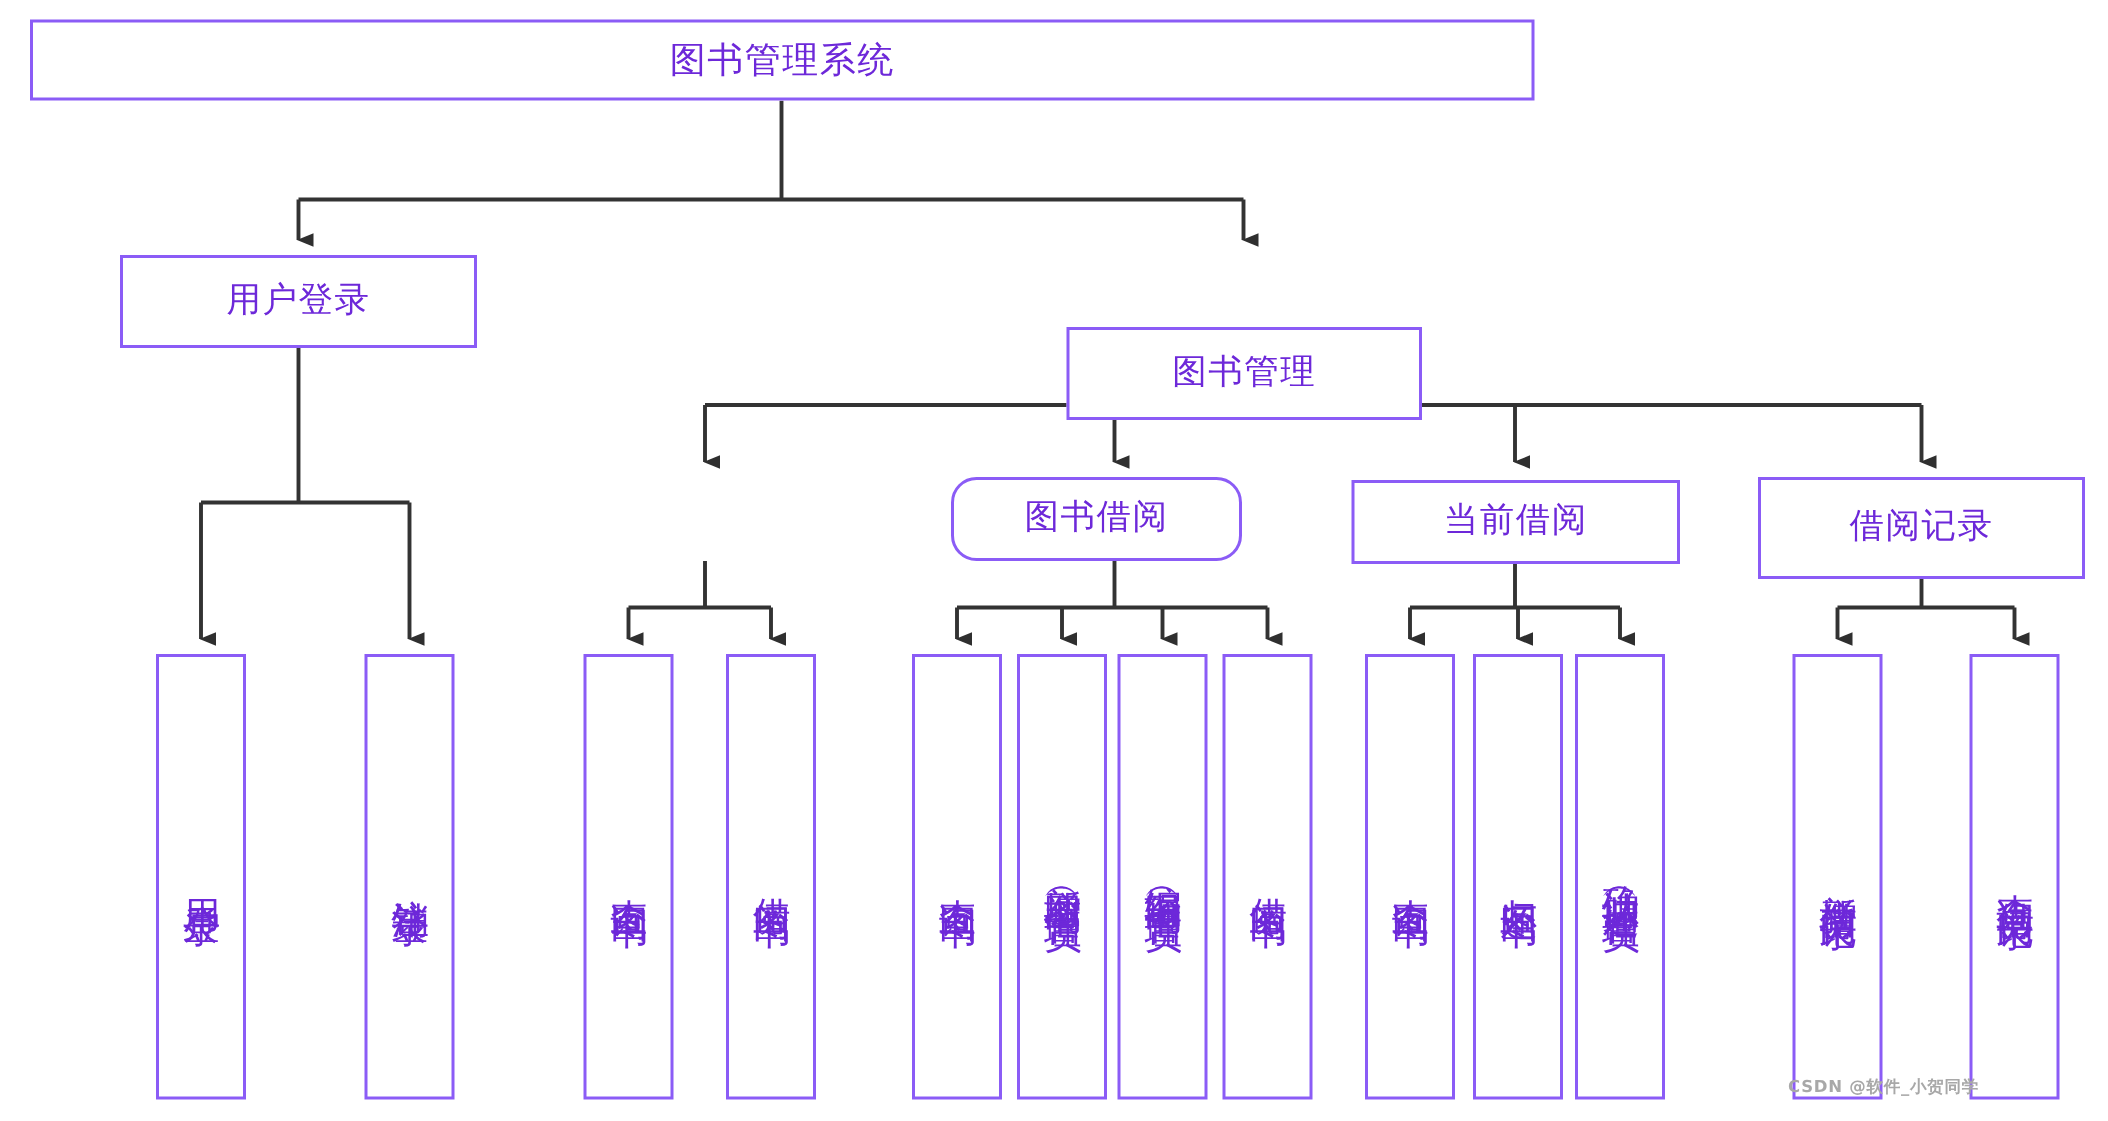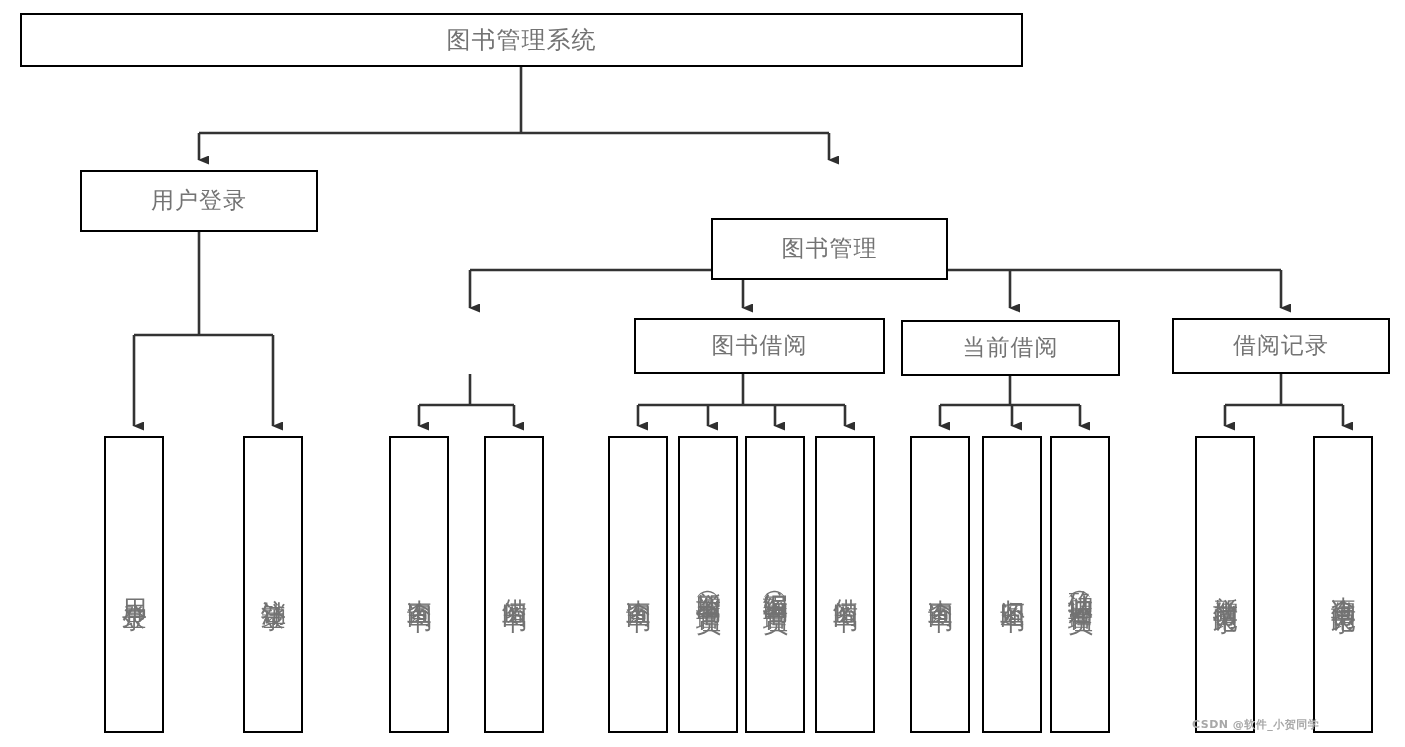--- a/index.html
+++ b/index.html
@@ -22,25 +22,25 @@
     left: 0;
     top: 0;
     width: 1405px;
     height: 747px;
     pointer-events: none;
   }
   .node {
     position: absolute;
     box-sizing: border-box;
     background: #ffffff;
-    border: 2px solid #000000;
+    border: 2px solid #8b5cf6;
     display: flex;
     align-items: center;
     justify-content: center;
-    color: #737373;
+    color: #6d28d9;
   }
   .node-h .label {
     font-size: 23px;
     line-height: 1.1;
     letter-spacing: 1px;
     white-space: nowrap;
   }
   .node-v {
     writing-mode: vertical-rl;
     text-orientation: upright;
@@ -122,27 +122,27 @@
     <span class="label">图书管理系统</span>
   </div>
 
   <div class="node node-h" style="left:80px; top:170px; width:238px; height:62px;">
     <span class="label">用户登录</span>
   </div>
   <div class="node node-h" style="left:711px; top:170px; width:237px; height:62px;margin-top:48px;">
     <span class="label">图书管理</span>
   </div>
 
-  <div class="node node-h" style="left:634px; top:318px; width:251px; height:56px;">
+  <div class="node node-h" style="left:634px; top:318px; width:194px; height:56px;border-radius:17px;">
     <span class="label">图书借阅</span>
   </div>
   <div class="node node-h" style="left:901px; top:320px; width:219px; height:56px;">
     <span class="label">当前借阅</span>
   </div>
-  <div class="node node-h" style="left:1172px; top:318px; width:218px; height:56px;">
+  <div class="node node-h" style="left:1172px; top:318px; width:218px; height:68px;">
     <span class="label">借阅记录</span>
   </div>
 
   <div class="node node-v" style="left:104px; top:436px; width:60px; height:297px;">
     <span class="label">用户登录</span>
   </div>
   <div class="node node-v" style="left:243px; top:436px; width:60px; height:297px;">
     <span class="label">注销登录</span>
   </div>
   <div class="node node-v" style="left:389px; top:436px; width:60px; height:297px;">

